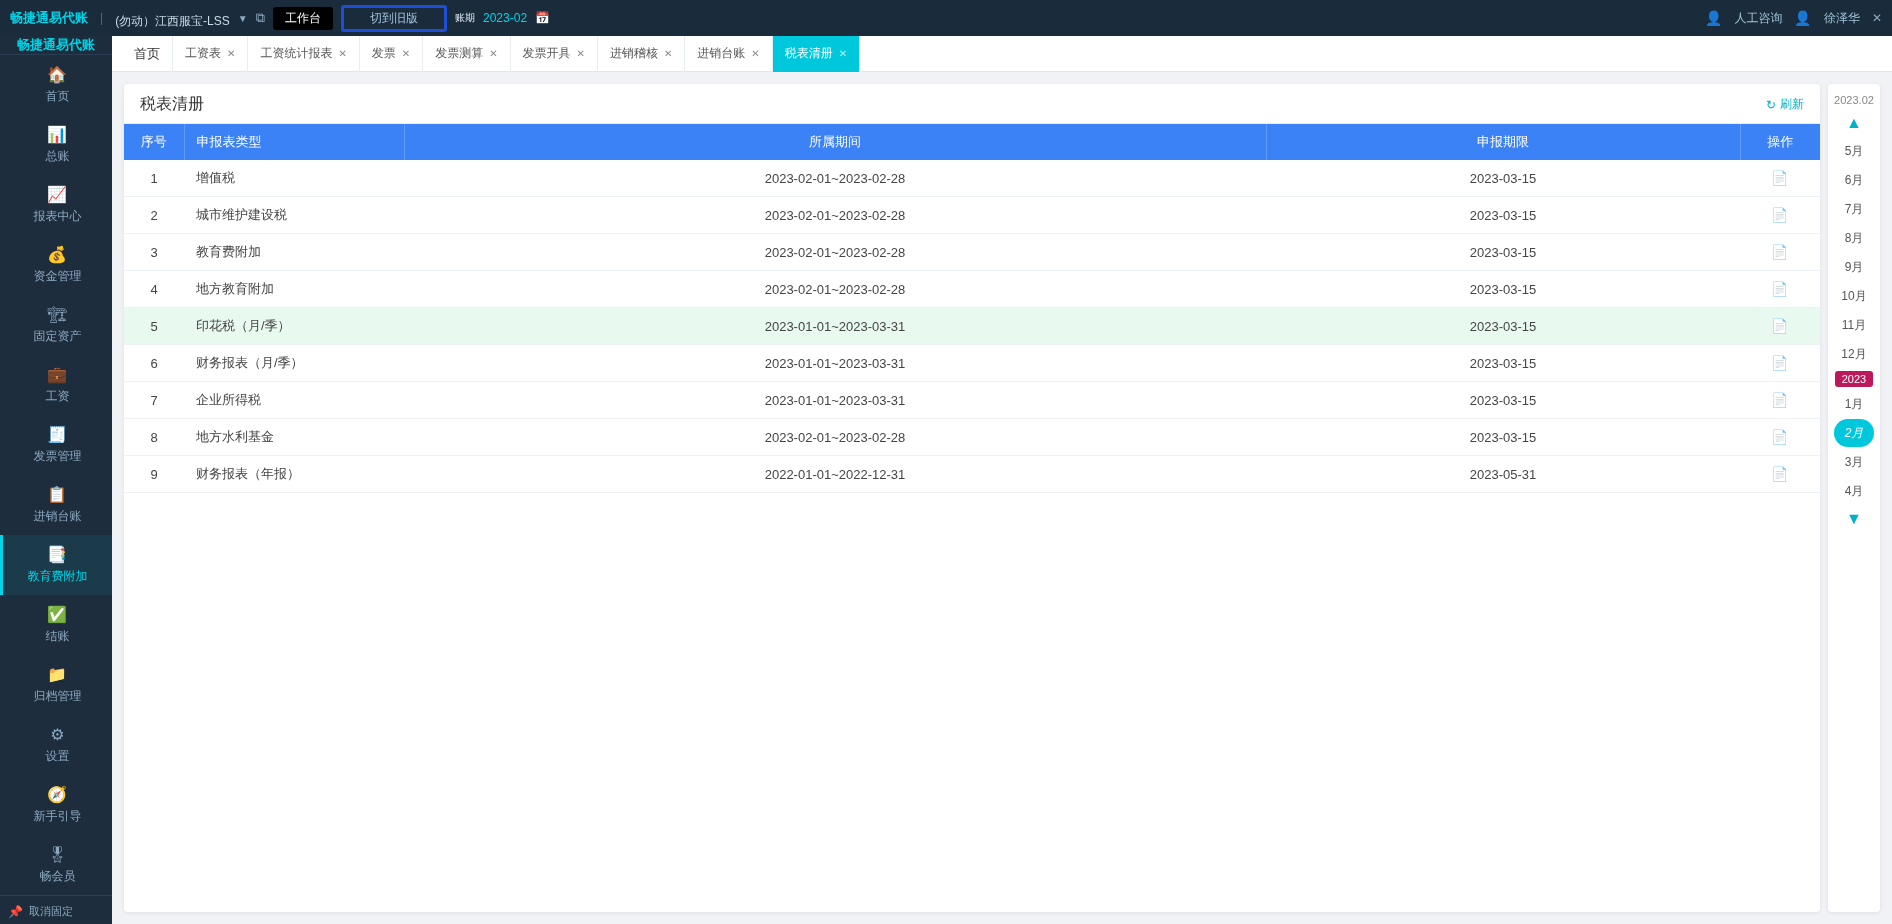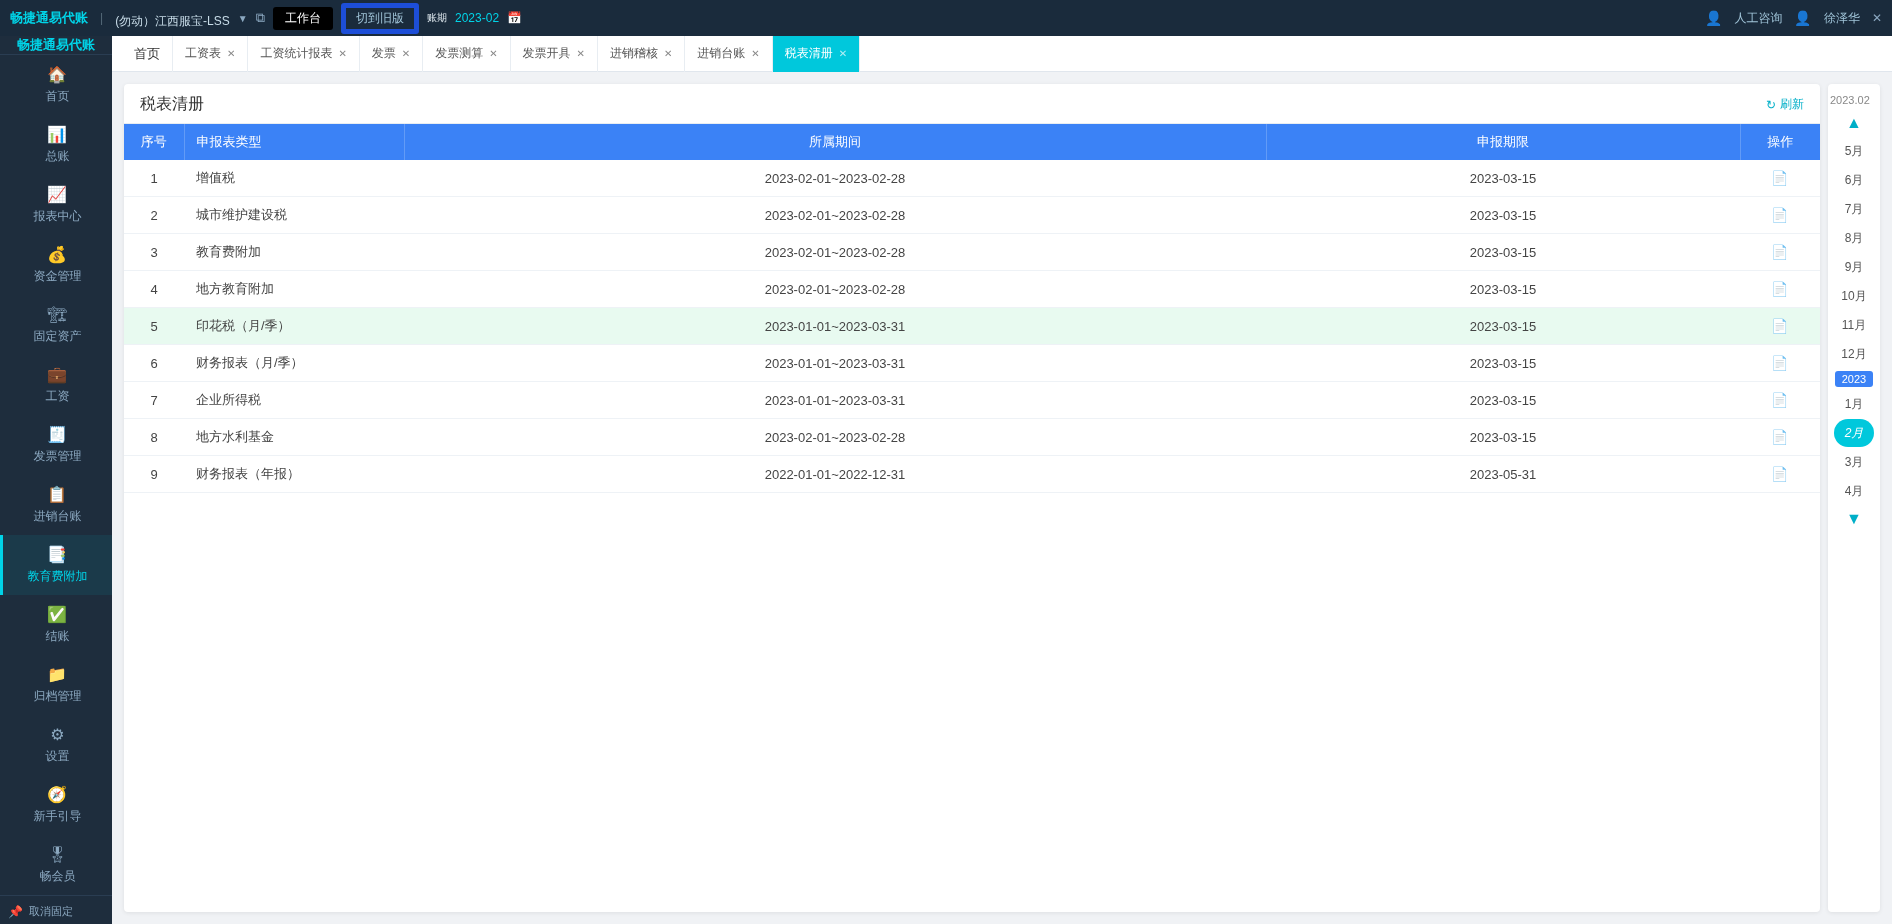--- a/index.html
+++ b/index.html
@@ -21,22 +21,22 @@
       color: #fff;
       border: none;
       padding: 3px 12px;
       border-radius: 3px;
       cursor: pointer;
       font-size: 12px;
     }
     .top-bar-btn-outline {
       background: transparent;
       color: #a0c4d8;
-      border: 5px solid #1d4ed8;
-      padding: 2px 10px;
+      border: 3px solid #1d4ed8;
+      padding: 2px 26px;
       border-radius: 3px;
       cursor: pointer;
       font-size: 12px;
     }
     .top-bar-right { display: flex; align-items: center; gap: 12px; color: #a0c4d8; font-size: 12px; }
     .period-label { color: #e0eaf0; font-size: 10px; }
 
     
     .main-layout { display: flex; flex: 1; overflow: hidden; }
 
@@ -179,20 +179,21 @@
       align-items: center;
       padding: 6px 0;
       box-shadow: 0 1px 4px rgba(0,0,0,0.08);
       overflow-y: auto;
       gap: 0;
     }
     .year-label {
       font-size: 11px;
       color: #888;
       padding: 4px 2px;
+      text-align: center;
       width: 100%;
     }
     .month-item {
       width: 40px;
       height: 28px;
       display: flex;
       align-items: center;
       justify-content: center;
       font-size: 12px;
       color: #555;
@@ -433,21 +434,21 @@
 
         <div id="month-list">
             <div class="month-item">5月</div>
             <div class="month-item">6月</div>
             <div class="month-item">7月</div>
             <div class="month-item">8月</div>
             <div class="month-item">9月</div>
             <div class="month-item">10月</div>
             <div class="month-item">11月</div>
             <div class="month-item">12月</div>
-            <div style="background: #3b82f6; color: rgb(255, 255, 255); font-size: 11px; padding: 2px 6px; border-radius: 3px; margin: 3px auto; cursor: pointer; text-align: center; width: 38px;">2023</div>
+            <div style="background: #be185d; color: rgb(255, 255, 255); font-size: 11px; padding: 2px 6px; border-radius: 3px; margin: 3px auto; cursor: pointer; text-align: center; width: 38px;">2023</div>
             <div class="month-item">1月</div>
             <div class="month-item active">2月</div>
             <div class="month-item">3月</div>
             <div class="month-item">4月</div>
           </div>
 
         <div class="nav-arrow">▼</div>
       </div>
 
     </div>

